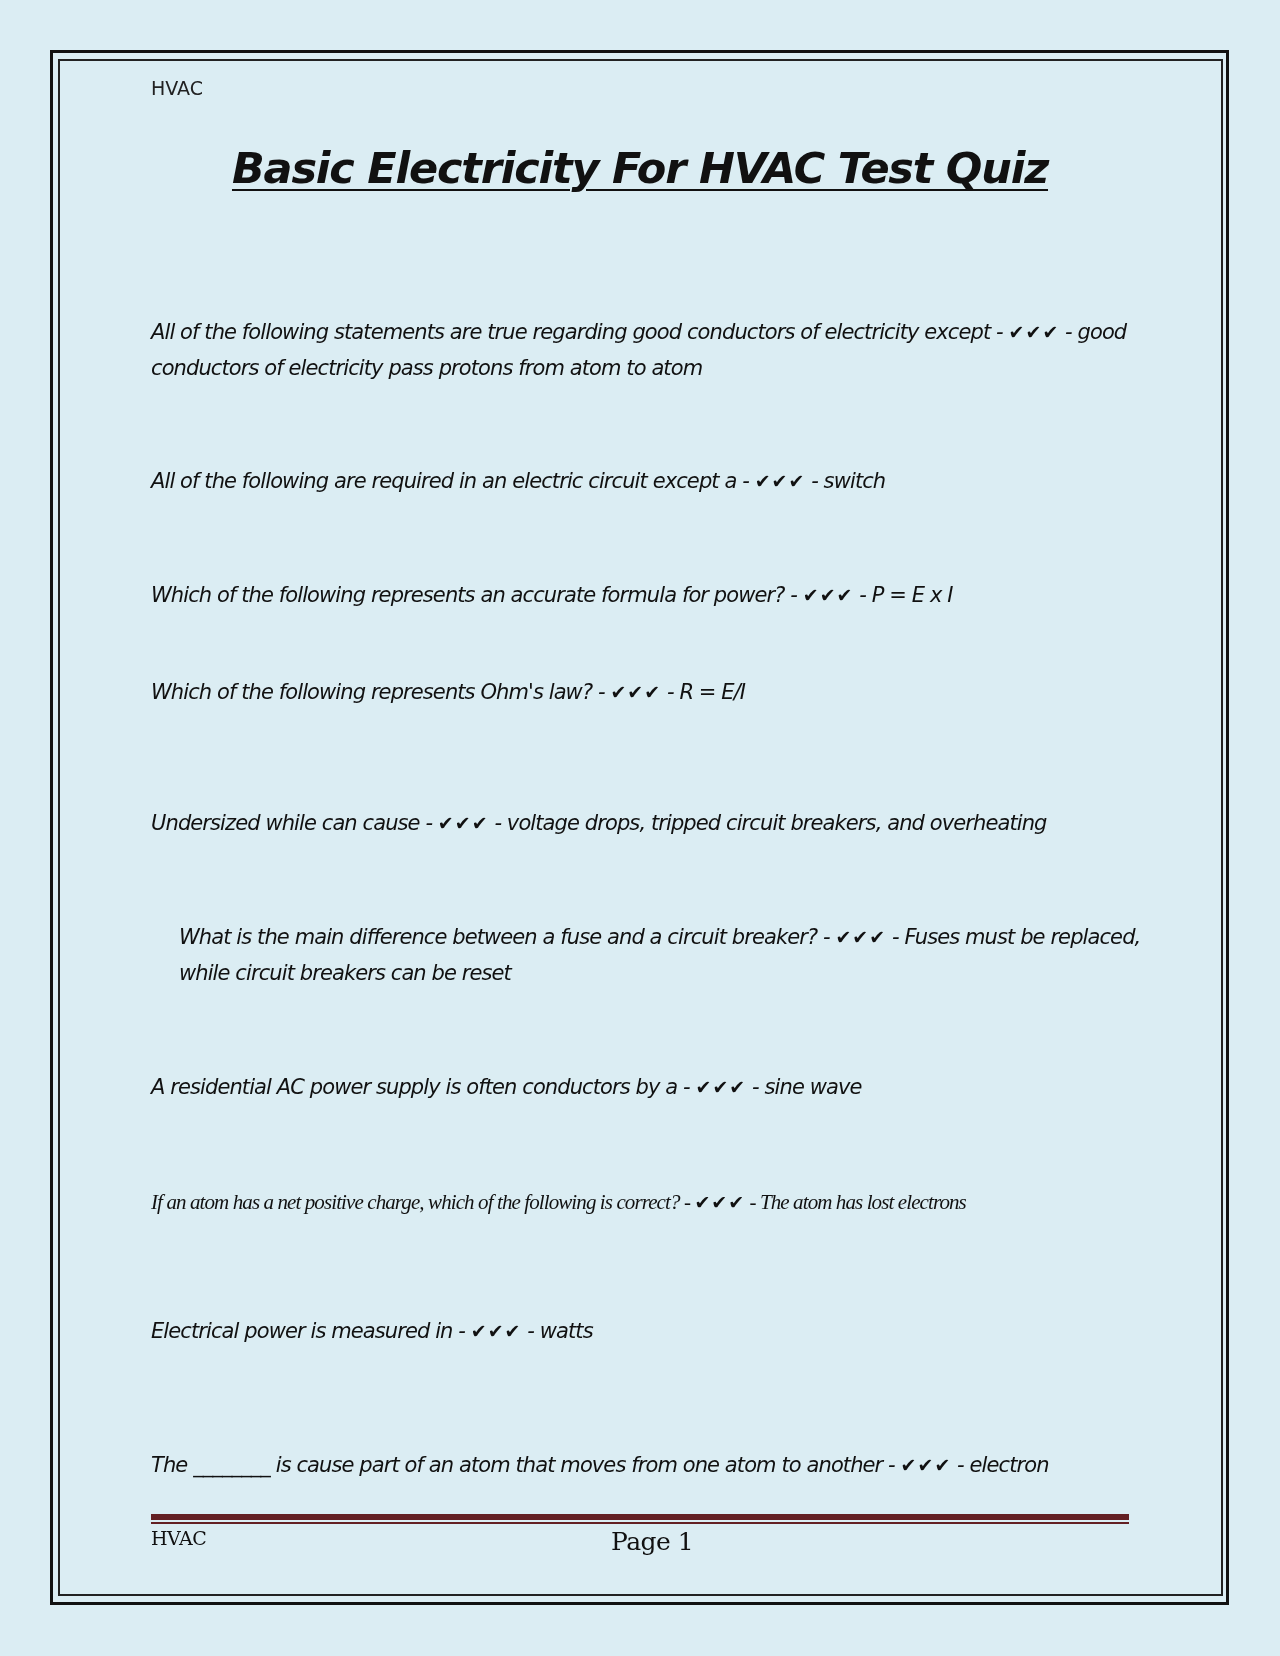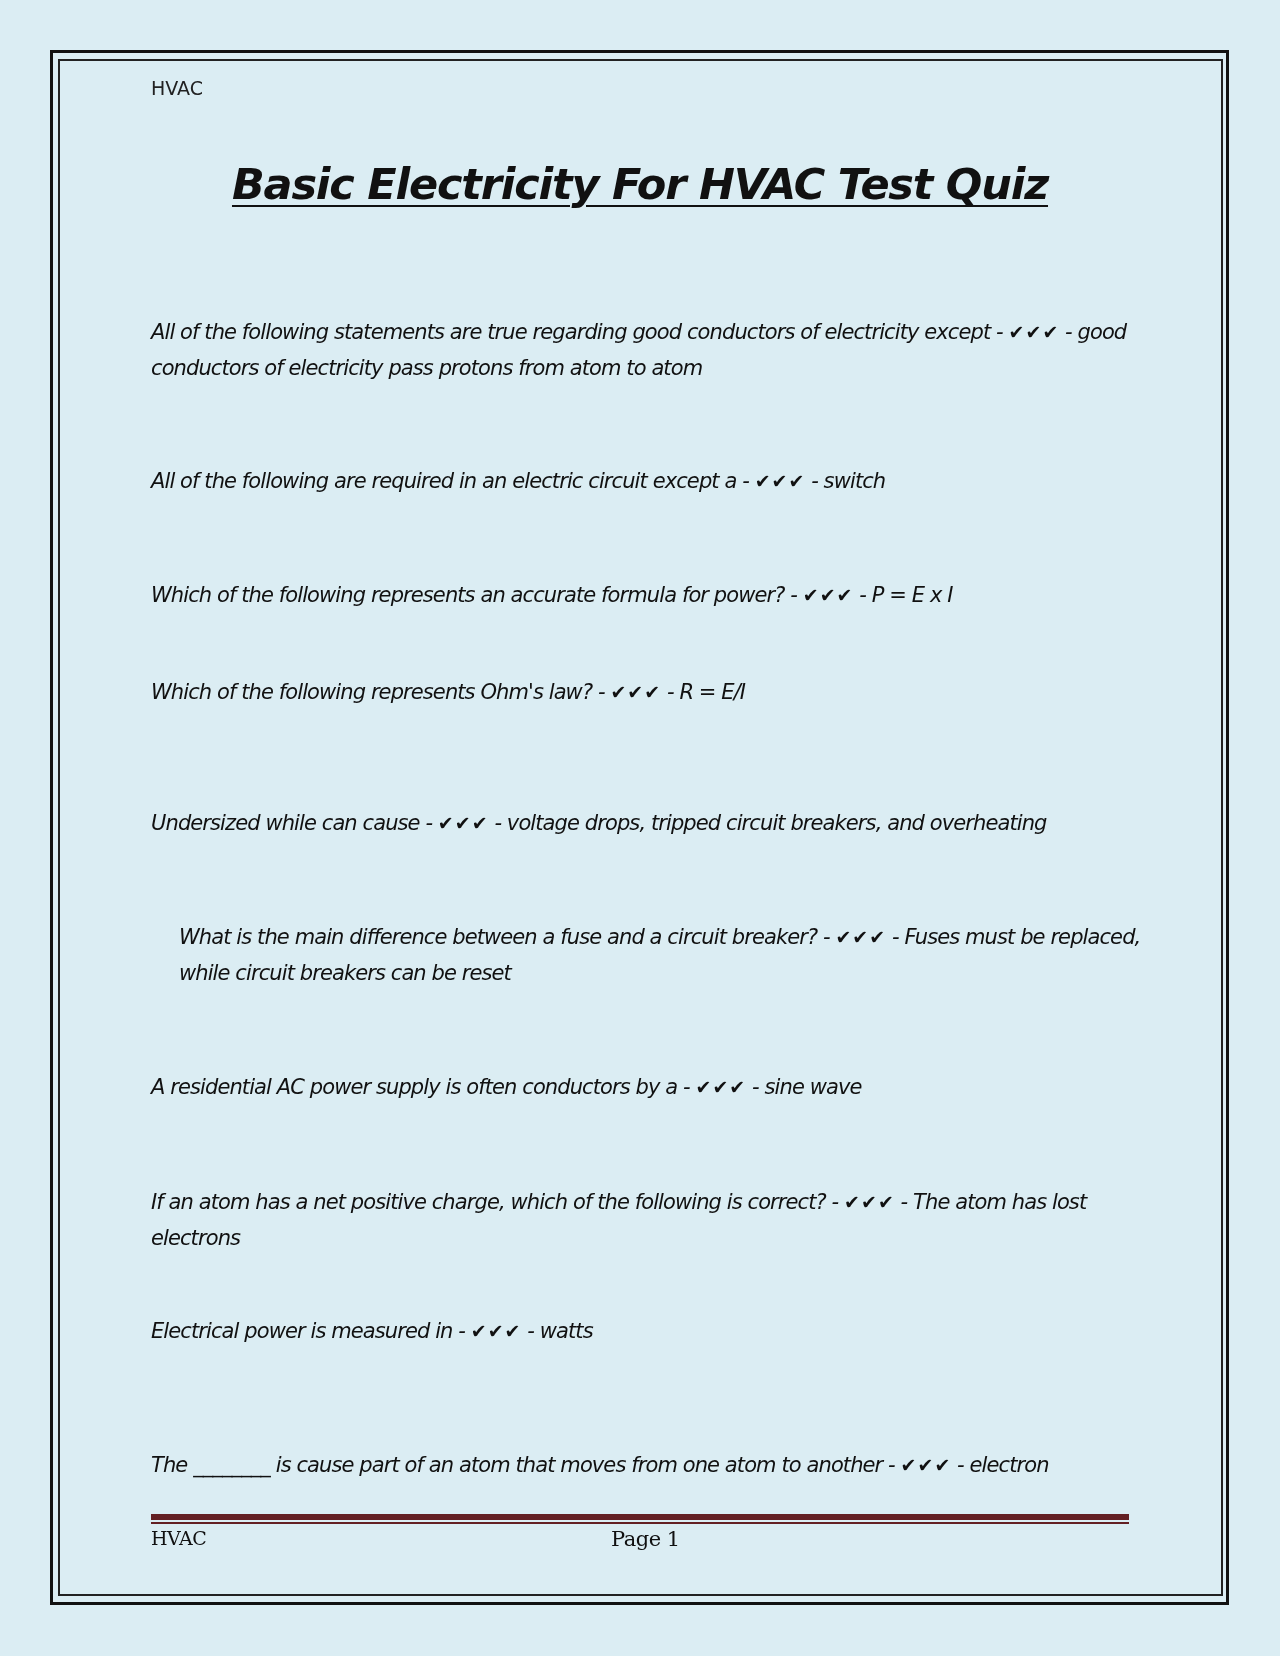--- a/index.html
+++ b/index.html
@@ -19,21 +19,21 @@
   .inner-border {
     position: absolute; left: 58px; top: 59px;
     width: 1161px; height: 1533px;
     border: 2px solid #222;
   }
   .header-label {
     position: absolute; left: 151px; top: 77px;
     font-size: 19px; color: #222;
   }
   .title {
-    position: absolute; left: 151px; width: 978px; top: 148px;
+    position: absolute; left: 151px; width: 978px; top: 132px;
     text-align: center;
     font-weight: bold; font-style: italic;
     font-size: 43px; line-height: 72px;
     text-decoration: underline; text-decoration-thickness: 2px;
     text-underline-offset: 6px;
     letter-spacing: -1.2px;
   }
   .qa {
     position: absolute; left: 151px; width: 985px;
     font-style: italic; font-size: 21px; line-height: 36px;
@@ -48,21 +48,21 @@
   .footer-rule-thin {
     position: absolute; left: 151px; top: 1522px; width: 978px; height: 2px;
     background: #632023;
   }
   .footer-left {
     position: absolute; left: 151px; top: 1527px;
     font-family: "DejaVu Serif", serif; font-size: 19px; letter-spacing: -0.5px;
   }
   .footer-center {
     position: absolute; left: 611px; top: 1527px;
-    font-family: "DejaVu Serif", serif; font-size: 21px; letter-spacing: -0.5px;
+    font-family: "DejaVu Serif", serif; font-size: 25px; letter-spacing: -0.5px;
   }
 </style>
 </head>
 <body>
 
 <div class="outer-border"></div>
 <div class="inner-border"></div>
 
 <div class="header-label">HVAC</div>
 
@@ -105,21 +105,21 @@
   <span class="check">✔✔✔</span>
   <span>- Fuses must be replaced, while circuit breakers can be reset</span>
 </div>
 
 <div class="qa" style="top:1069px;">
   <span>A residential AC power supply is often conductors by a -</span>
   <span class="check">✔✔✔</span>
   <span>- sine wave</span>
 </div>
 
-<div class="qa" style="top:1184px;">
+<div class="qa" style="top:1184px;font-family:Liberation Serif, serif;">
   <span>If an atom has a net positive charge, which of the following is correct? -</span>
   <span class="check">✔✔✔</span>
   <span>- The atom has lost electrons</span>
 </div>
 
 <div class="qa" style="top:1313px;">
   <span>Electrical power is measured in -</span>
   <span class="check">✔✔✔</span>
   <span>- watts</span>
 </div>

